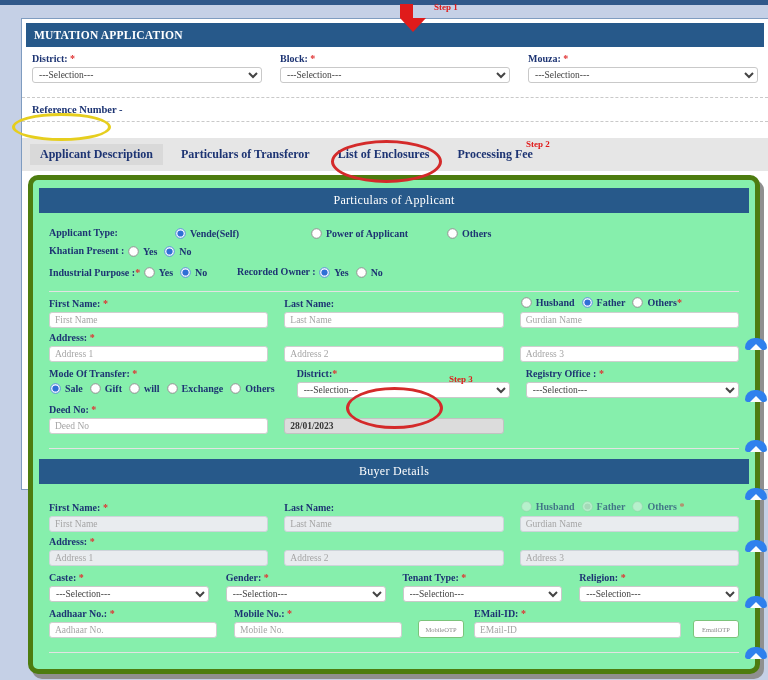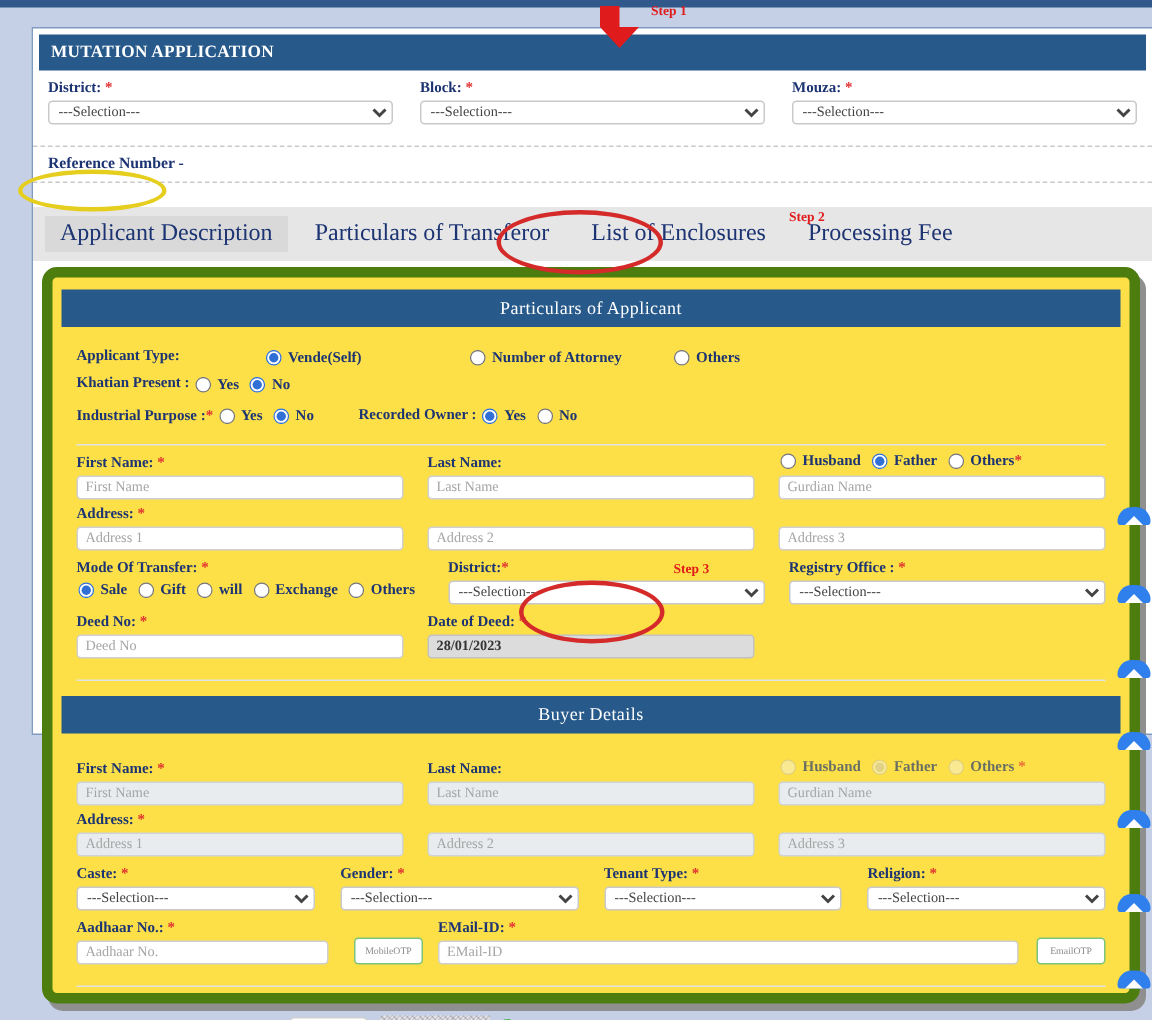--- a/index.html
+++ b/index.html
@@ -29,26 +29,26 @@
     width:100%; height:16px; font-size:9.5px; color:#444;
     border:1px solid #c9c9c9; border-radius:3px; background:#fff;
     font-family:"Liberation Serif",serif; padding:0 2px;
   }
   .ref-row {
     margin-top:8px; border-top:1px dashed #c9c9c9; border-bottom:1px dashed #c9c9c9;
     padding:6px 10px; font-size:10.5px; font-weight:bold;
   }
 
   .tab-bar { margin-top:16px; background:#e6e6e6; padding:6px 4px 6px 8px; display:flex; gap:8px; }
-  .tab { font-size:16px; font-weight:normal; color:#1d3473; padding:3px 10px; cursor:pointer; white-space:nowrap; }
+  .tab { font-size:12px; font-weight:bold; color:#1d3473; padding:3px 10px; cursor:pointer; white-space:nowrap; }
   .tab.active { background:#d9d9d9; }
 
   .inner-card {
-    margin:4px 8px 0 6px; background:#fde047; border:7px solid #4d7c0f;
-    border-radius:10px; box-shadow:4px 5px 0 0 #8f8f8f; padding-bottom:4px;
+    margin:4px 8px 0 6px; background:#86efac; border:5px solid #4d7c0f;
+    border-radius:10px; box-shadow:4px 5px 0 0 #8f8f8f; padding-bottom:16px;
   }
   .section-bar {
     margin:8px 6px 0 6px; background:#27598a; color:#fff; text-align:center;
     font-size:12px; padding:5px 0; letter-spacing:.3px;
   }
   .row { padding:0 16px; }
   .radio-row { display:flex; align-items:flex-start; font-size:10px; font-weight:bold; }
   .radio-row input[type=radio] { transform:scale(.8); margin:0 3px 0 0; accent-color:#2f6fd6; }
   .radio-opt { display:flex; align-items:center; margin-right:6px; white-space:nowrap; }
   .applicant-type-row { margin-top:14px; }
@@ -153,21 +153,21 @@
     <div class="section-bar">Particulars of Applicant</div>
 
     <div class="row radio-row applicant-type-row">
       <span class="grp-label">Applicant Type:</span>
       <label class="radio-opt w1">
         <input type="radio" name="app-type" checked="" style="">
         <span>Vende(Self)</span>
       </label>
       <label class="radio-opt w2">
         <input type="radio" name="app-type" style="">
-        <span>Number of Attorney</span>
+        <span>Power of Applicant</span>
       </label>
       <label class="radio-opt">
         <input type="radio" name="app-type" style="">
         <span>Others</span>
       </label>
     </div>
 
     <div class="row radio-row khatian-row">
       <span>Khatian Present :</span>&nbsp;
       <label class="radio-opt">
@@ -282,21 +282,20 @@
         <select><option>---Selection---</option></select>
       </div>
     </div>
 
     <div class="grid3 mt6">
       <div class="cell">
         <div class="field-label"><span>Deed No:</span> <span class="req">*</span></div>
         <input type="text" placeholder="Deed No" style="">
       </div>
       <div class="cell">
-        <div class="field-label"><span>Date of Deed:</span> <span class="req">*</span></div>
         <input type="text" class="date-dis" value="28/01/2023" style="">
       </div>
       <div class="cell"></div>
     </div>
 
     <hr class="sep" style="margin-top:14px;">
 
     <div class="section-bar" style="margin-top:10px;">Buyer Details</div>
 
     <div class="grid3" style="margin-top:16px;">
@@ -356,20 +355,24 @@
       <div class="cell">
         <div class="field-label"><span>Religion:</span> <span class="req">*</span></div>
         <select><option>---Selection---</option></select>
       </div>
     </div>
 
     <div class="otp-row">
       <div class="cell otp-cell-a">
         <div class="field-label"><span>Aadhaar No.:</span> <span class="req">*</span></div>
         <input type="text" placeholder="Aadhaar No." style="">
+      </div>
+      <div class="cell otp-cell-m">
+        <div class="field-label"><span>Mobile No.:</span> <span class="req">*</span></div>
+        <input type="text" placeholder="Mobile No." style="">
       </div>
       <button class="otp-btn">MobileOTP</button>
       <div class="cell otp-cell-e">
         <div class="field-label"><span>EMail-ID:</span> <span class="req">*</span></div>
         <input type="text" placeholder="EMail-ID" style="">
       </div>
       <button class="otp-btn" style="margin-right:0;">EmailOTP</button>
     </div>
 
     <hr class="sep" style="margin-top:14px;">

